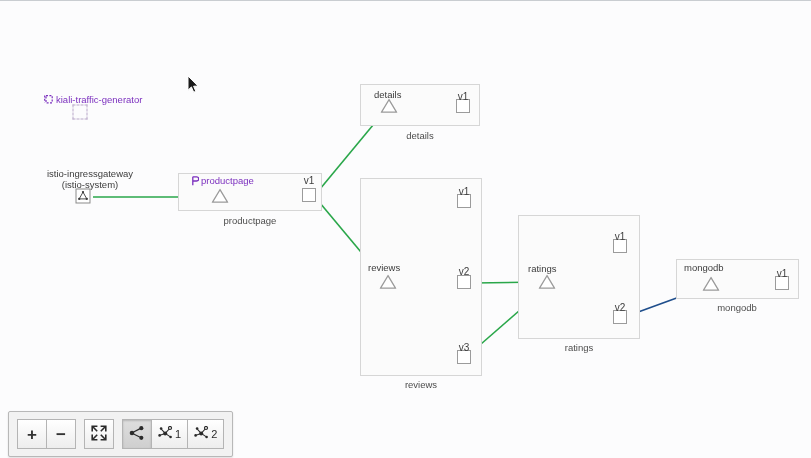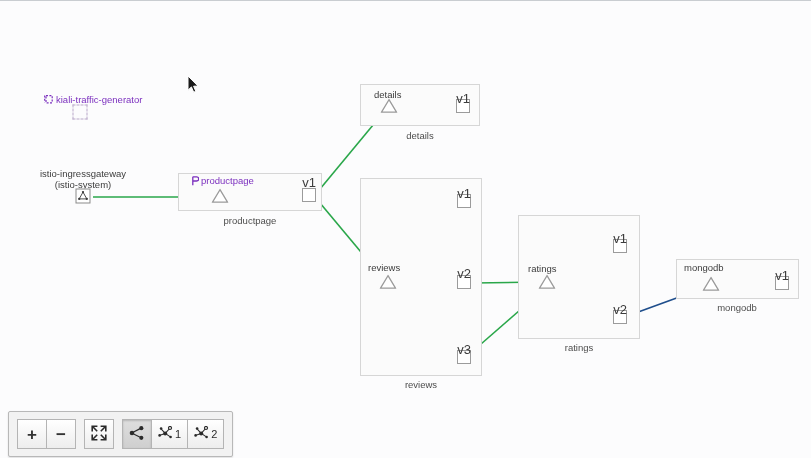--- a/index.html
+++ b/index.html
@@ -126,21 +126,21 @@
     font-size: 9.5px;
     color: #7b2fbe;
     white-space: nowrap;
     line-height: 1.15;
     display: flex;
     align-items: center;
     gap: 3px;
   }
   .ver-label {
     position: absolute;
-    font-size: 13px;
+    font-size: 10px;
     color: #3c3c3c;
     white-space: nowrap;
     transform: translateX(-50%);
   }
   
   #toolbar {
     position: absolute;
     left: 8px;
     top: 410px;
     height: 46px;
@@ -303,21 +303,21 @@
 
     <div id="external-layer">
         <div class="ext-label" style="left: 44px; top: 93px;">
           <span><svg width="9" height="10" viewBox="0 0 9 10">
               <rect x="2.0" y="1.6" width="6.2" height="7.2" fill="none" stroke="#7b2fbe" stroke-width="1.2" stroke-dasharray="2 1.4"></rect>
               <path d="M0.7,1.4 L0.7,8.6" stroke="#7b2fbe" stroke-width="1.2" stroke-dasharray="2 1.4"></path>
             </svg></span>
           <span>kiali-traffic-generator</span>
         </div>
         <div class="node-dashed" style="left: 80px; top: 111px;"></div>
-        <div class="node-label" style="left: 83px; top: 168px;">
+        <div class="node-label" style="left: 90px; top: 168px;">
           <div>istio-ingressgateway</div>
           <div>(istio-system)</div>
         </div>
         <div class="node-box-small" style="left: 83px; top: 195px;">
           <svg width="11" height="11" viewBox="0 0 11 11">
             <circle cx="5.5" cy="1.6" r="1.15" fill="#3a3a3a"></circle>
             <circle cx="1.7" cy="8.4" r="1.15" fill="#3a3a3a"></circle>
             <circle cx="9.3" cy="8.4" r="1.15" fill="#3a3a3a"></circle>
             <path d="M5.5,1.6 L1.7,8.4 M5.5,1.6 L9.3,8.4 M1.7,8.4 L9.3,8.4" stroke="#3a3a3a" stroke-width="0.9" fill="none"></path>
           </svg>

